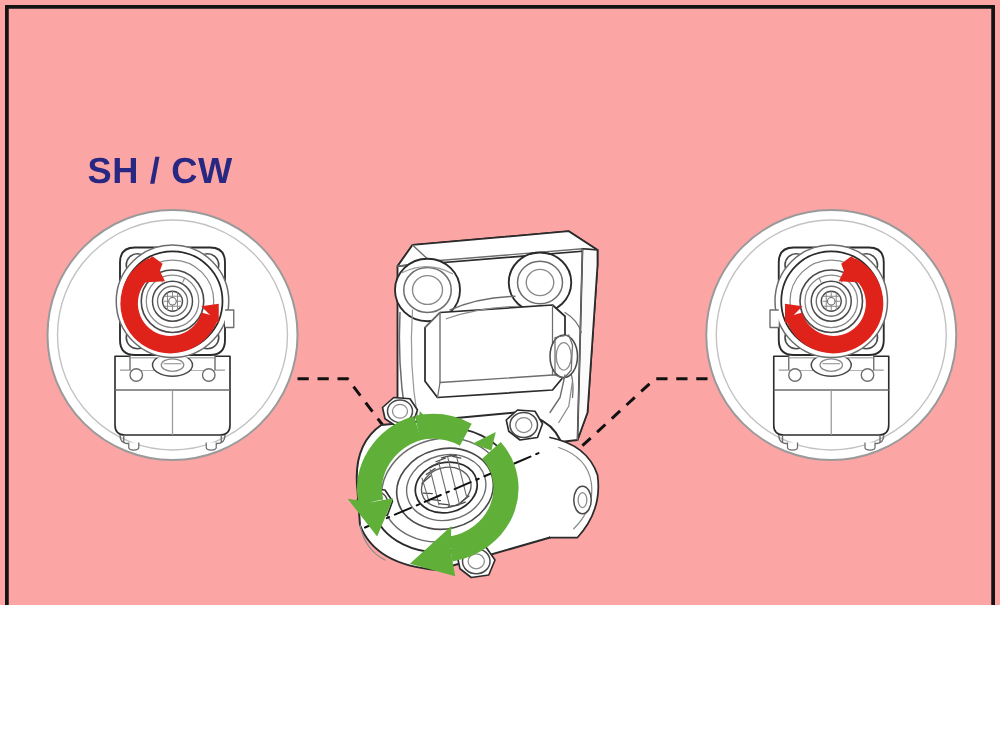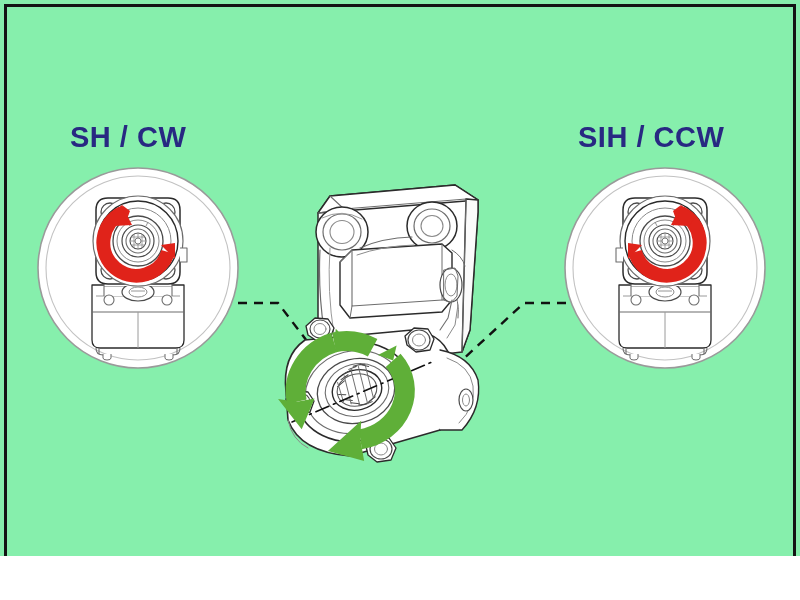--- a/index.html
+++ b/index.html
@@ -7,22 +7,22 @@
     margin: 0;
     padding: 0;
     background: #ffffff;
   }
   body {
     font-family: "Liberation Sans", sans-serif;
   }
   #page {
     position: relative;
     width: 800px;
-    height: 556px;
-    background: #86efac;
+    height: 484px;
+    background: #fca5a5;
     box-sizing: border-box;
     overflow: hidden;
   }
   #frame-border {
     position: absolute;
     left: 4px;
     top: 4px;
     width: 792px;
     height: 592px;
     box-sizing: border-box;
@@ -329,17 +329,16 @@
           <path d="M 114,226 L 132,225 L 122,205 L 107,216 Z" fill="#E0231A"></path>
           <path d="M 122,205 L 130,211 L 126,222 Z" fill="#E0231A"></path>
         </g>
       </g>
     </g>
 
   </svg>
 
   <div class="label-text" id="label-left">SH / CW</div>
 
-  <div class="label-text" id="label-right">SIH / CCW</div>
 
   <div id="frame-border"></div>
 
 </div>
 
 </body></html>

